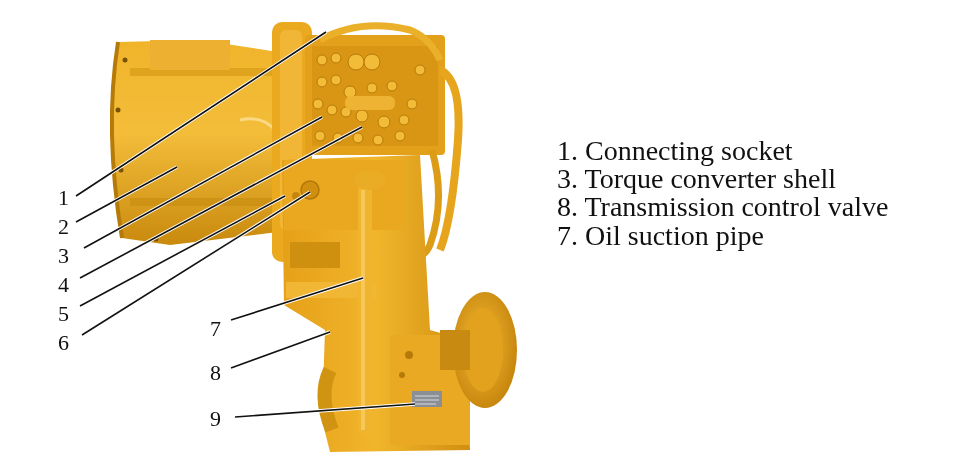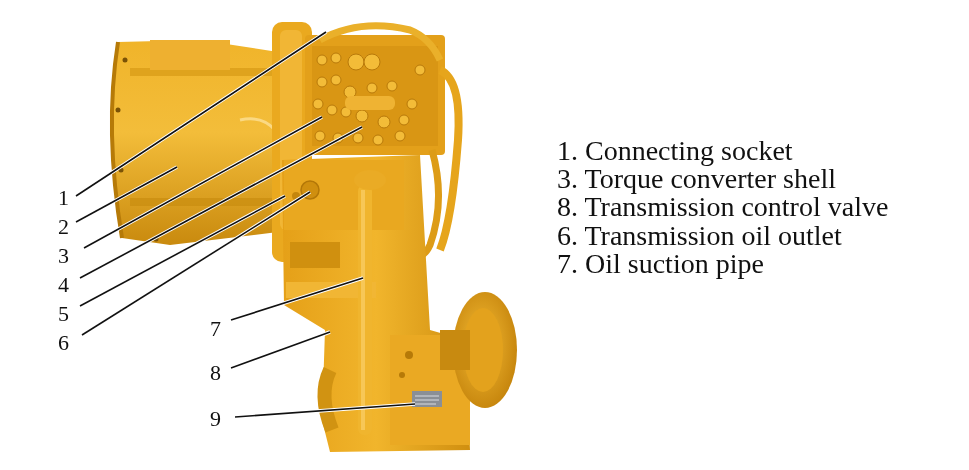--- a/index.html
+++ b/index.html
@@ -144,15 +144,14 @@
     <div class="callout-num" style="left: 58px; top: 332px;">6</div>
     <div class="callout-num" style="left: 210px; top: 318px;">7</div>
     <div class="callout-num" style="left: 210px; top: 362px;">8</div>
     <div class="callout-num" style="left: 210px; top: 408px;">9</div>
   </div>
 
 <div id="legend">
   <div class="legend-item">1. Connecting socket</div>
   <div class="legend-item">3. Torque converter shell</div>
   <div class="legend-item">8. Transmission control valve</div>
-  <div class="legend-item">6. Transmission oil outlet</div>
   <div class="legend-item">7. Oil suction pipe</div>
 </div>
 
 </body></html>

